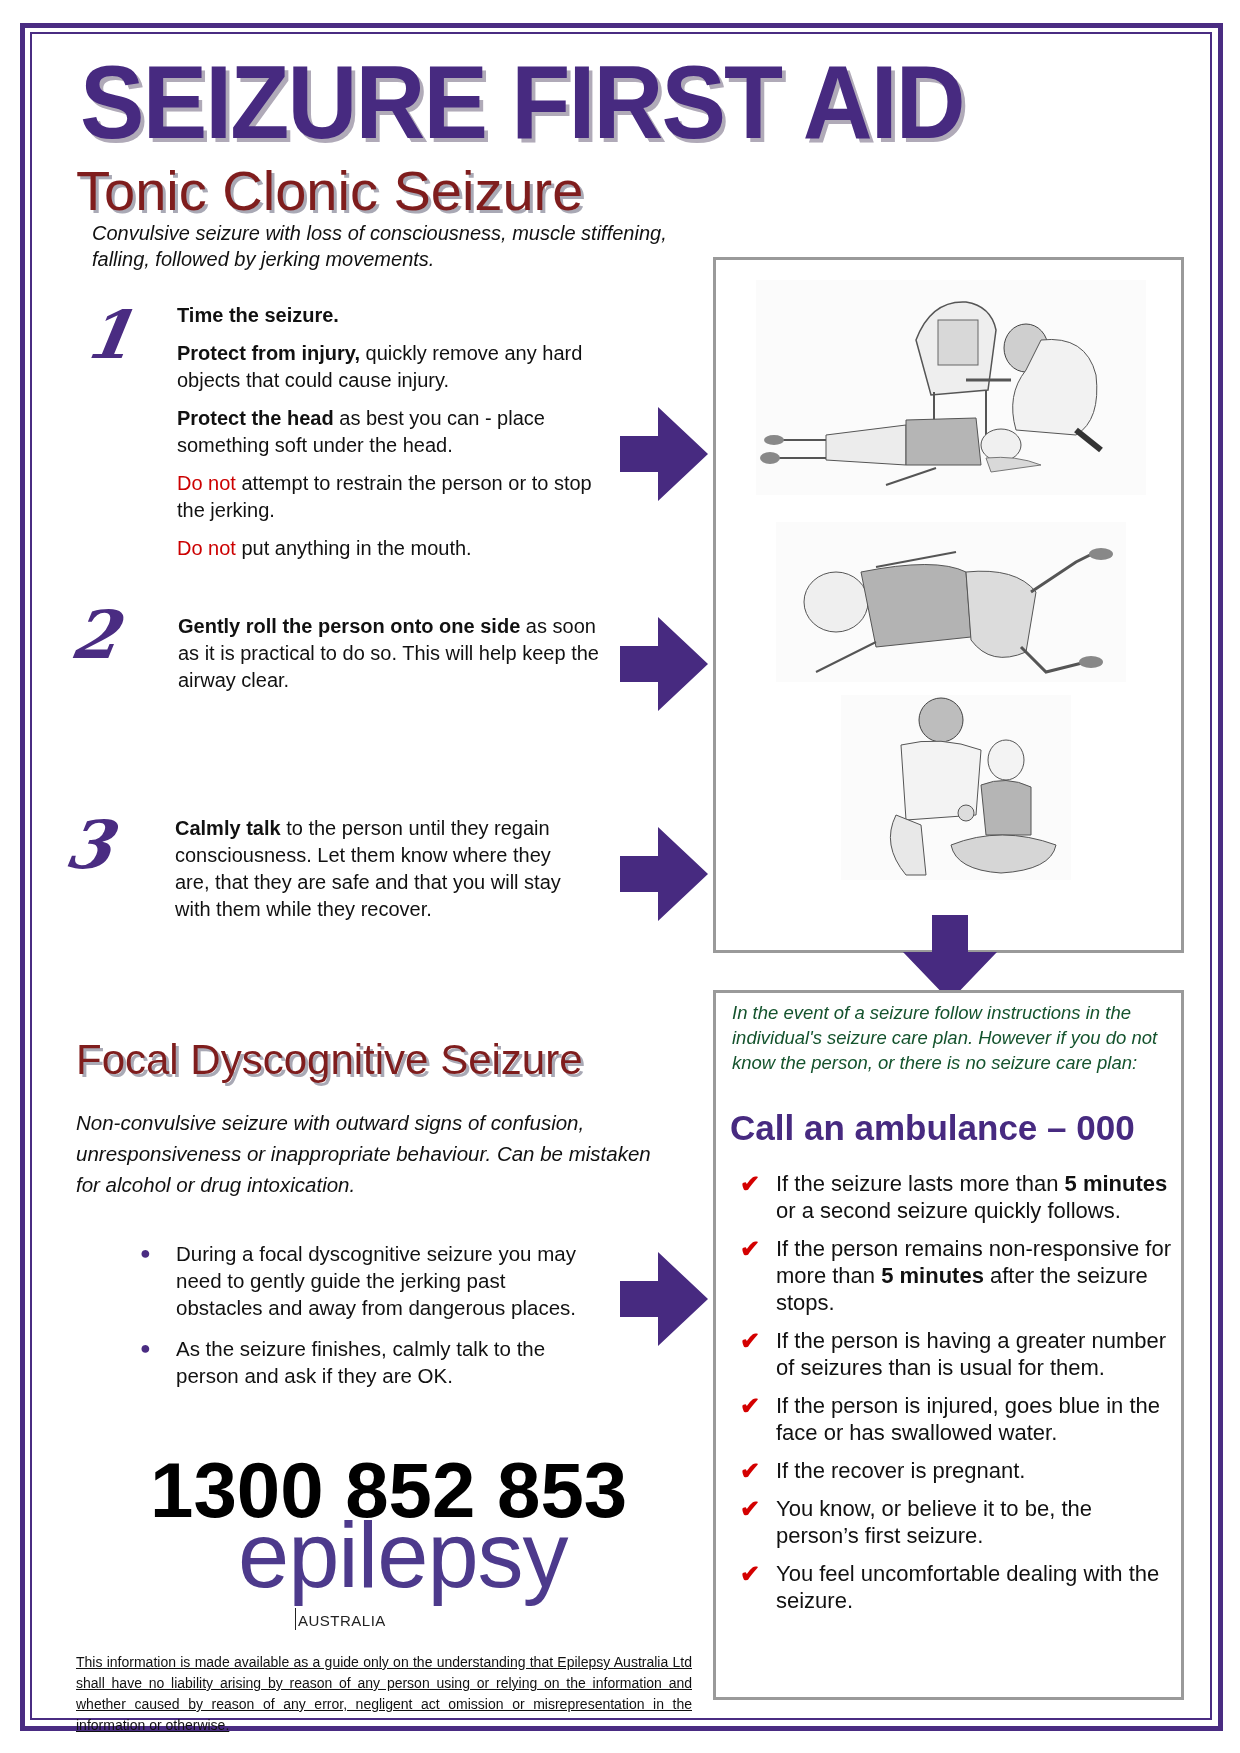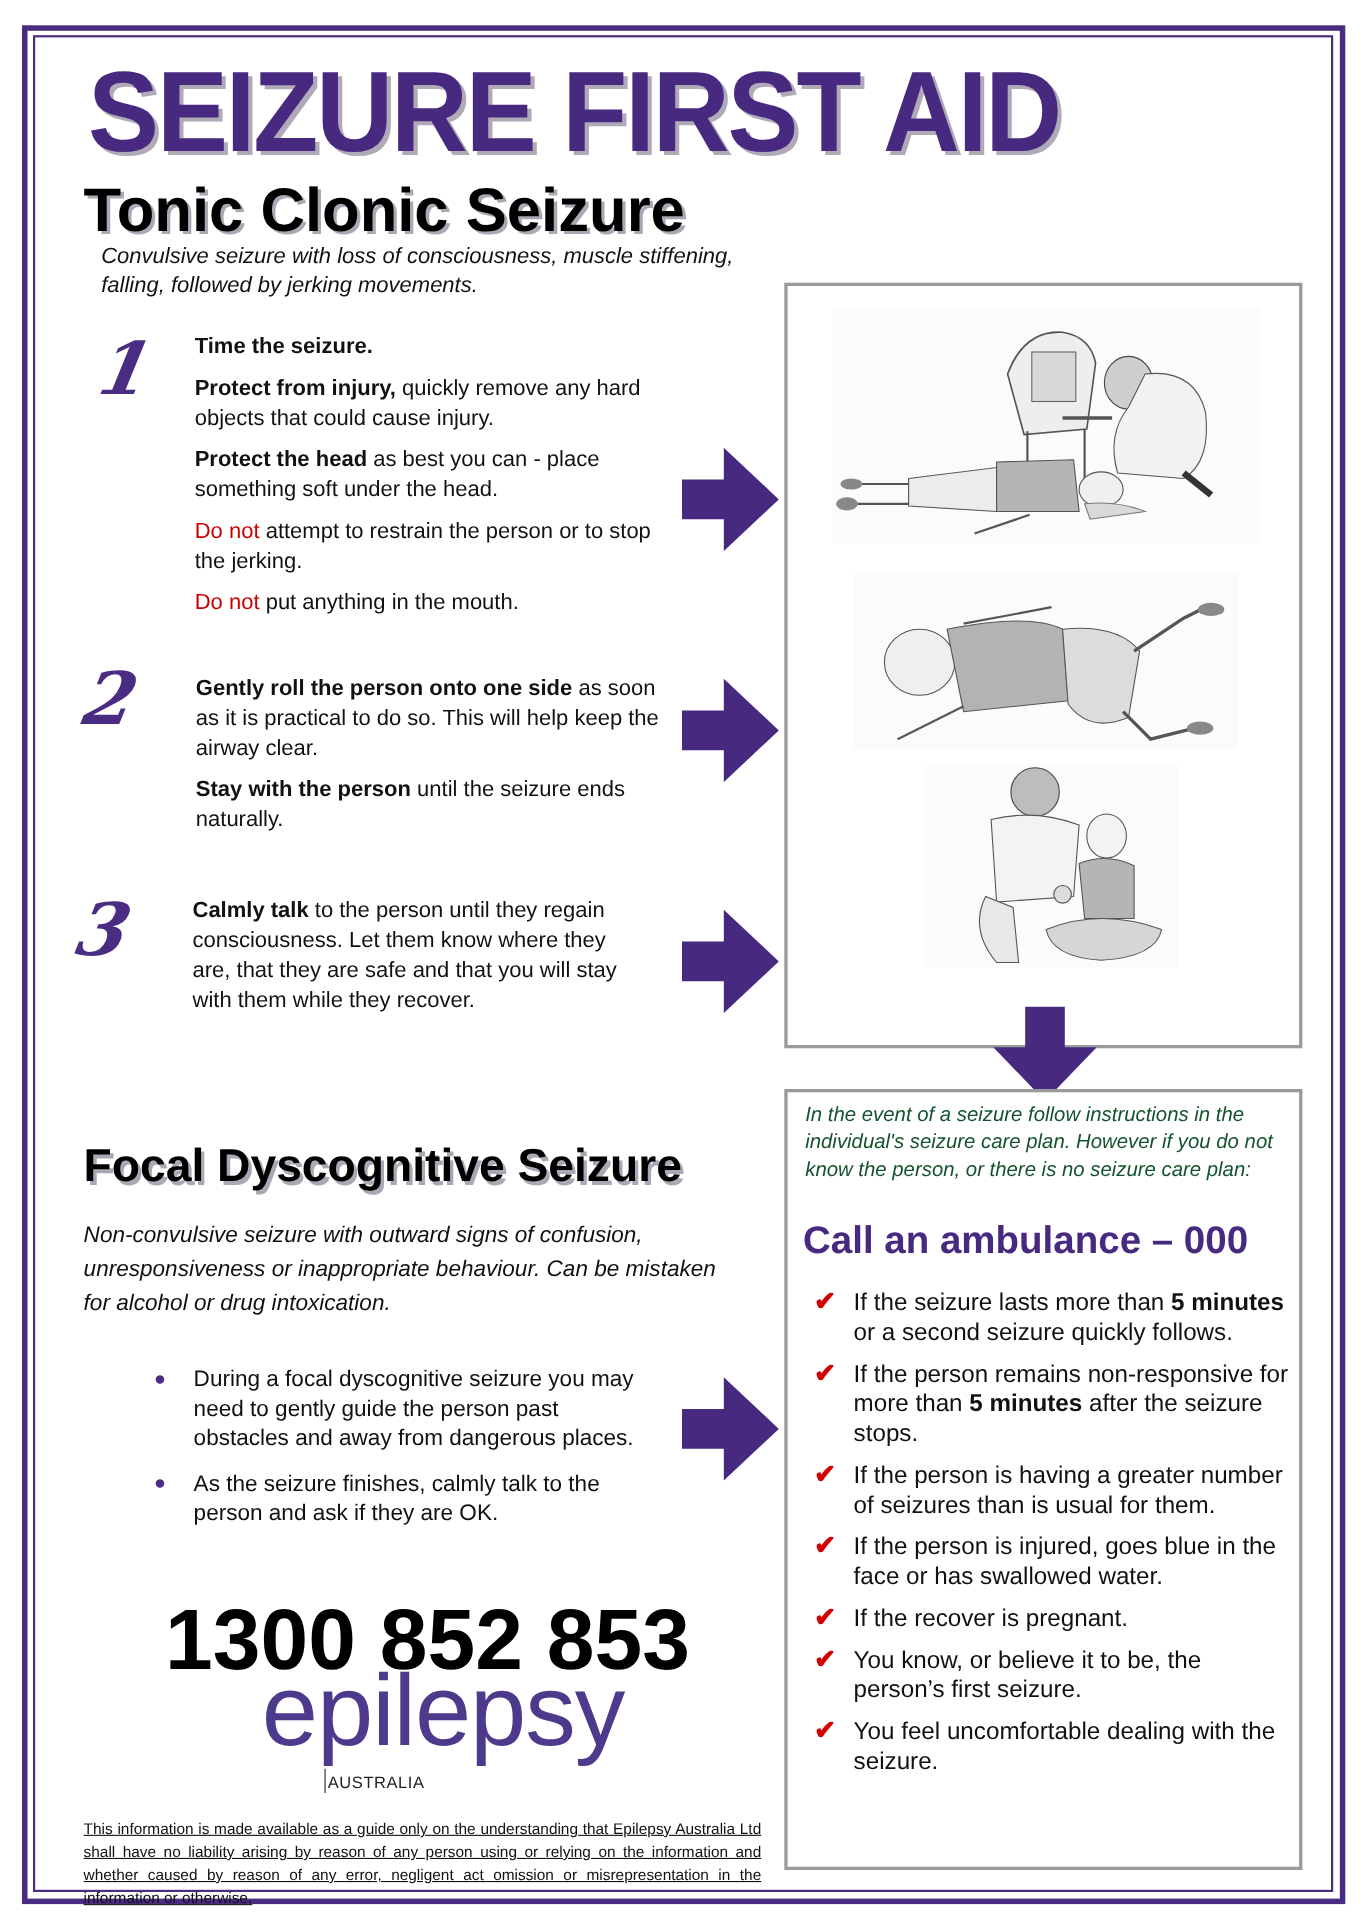--- a/index.html
+++ b/index.html
@@ -4,21 +4,21 @@
 <style>
   html, body { margin:0; padding:0; background:#ffffff; }
   body { width:1240px; height:1753px; position:relative; overflow:hidden;
          font-family:"Liberation Sans", sans-serif; color:#111; }
   .abs { position:absolute; }
   .frame-outer { left:20px; top:23px; width:1193px; height:1698px; border:5px solid #4a2c82; box-sizing:content-box; }
   .frame-inner { left:30px; top:32px; width:1178px; height:1684px; border:2px solid #4a2c82; }
   .title { left:80px; top:52px; width:1090px; height:100px; font-weight:bold; font-size:104px; line-height:100px;
            color:#472a80; letter-spacing:-2px; white-space:nowrap;
            text-shadow:4px 4px 0 #b0aab8; transform:scaleX(0.93); transform-origin:left center; }
-  .h2 { font-weight:bold; color:#000000; white-space:nowrap; text-shadow:3px 3px 0 #a9a9b5; }
+  .h2 { font-weight:normal; color:#7f1d1d; white-space:nowrap; text-shadow:3px 3px 0 #a9a9b5; }
   .h2-tonic { left:76px; top:156px; font-size:56px; line-height:70px; transform:scaleX(1.0); transform-origin:left; }
   .desc { font-style:italic; font-size:20px; line-height:26px; color:#111; }
   .desc-tonic { left:92px; top:220px; width:580px; }
   .step-num { font-family:"DejaVu Serif", serif; font-style:italic; font-weight:bold; color:#4a2c82;
               font-size:66px; line-height:70px; transform:skewX(-12deg); }
   .step-text { font-size:20px; line-height:27px; color:#111; }
   .step-text p { margin:0 0 11px 0; }
   .step-text b { font-weight:bold; }
   .red { color:#cc0000; font-weight:normal; }
   .arrow-r { width:90px; height:94px; }
@@ -57,21 +57,20 @@
   <p><b>Time the seizure.</b></p>
   <p><b>Protect from injury,</b><span> quickly remove any hard objects that could cause injury.</span></p>
   <p><b>Protect the head</b><span> as best you can - place something soft under the head.</span></p>
   <p><span class="red">Do not</span><span> attempt to restrain the person or to stop the jerking.</span></p>
   <p><span class="red">Do not</span><span> put anything in the mouth.</span></p>
 </div>
 
 <div class="abs step-num" style="left:78px; top:600px;">2</div>
 <div class="abs step-text" style="left:178px; top:613px; width:440px;">
   <p><b>Gently roll the person onto one side</b><span> as soon as it is practical to do so. This will help keep the airway clear.</span></p>
-  <p><b>Stay with the person</b><span> until the seizure ends naturally.</span></p>
 </div>
 
 <div class="abs step-num" style="left:72px; top:810px;">3</div>
 <div class="abs step-text" style="left:175px; top:815px; width:400px;">
   <p><b>Calmly talk</b><span> to the person until they regain consciousness. Let them know where they are, that they are safe and that you will stay with them while they recover.</span></p>
 </div>
 
 <svg class="abs arrow-r" style="left:620px; top:407px;" viewBox="0 0 90 94">
     <polygon points="0,29 38,29 38,0 88,47 38,94 38,65 0,65" fill="#472a80"></polygon>
   </svg>
@@ -172,21 +171,21 @@
     <span class="chk">✔</span>
     <span>You feel uncomfortable dealing with the seizure.</span>
   </div>
 </div>
 
 <div class="abs h2 h2-focal">Focal Dyscognitive Seizure</div>
 <div class="abs desc desc-focal">Non-convulsive seizure with outward signs of confusion, unresponsiveness or inappropriate behaviour. Can be mistaken for alcohol or drug intoxication.</div>
 <div class="abs bullets">
   <div class="bullet">
     <span class="dot">●</span>
-    <span>During a focal dyscognitive seizure you may need to gently guide the person past obstacles and away from dangerous places.</span>
+    <span>During a focal dyscognitive seizure you may need to gently guide the jerking past obstacles and away from dangerous places.</span>
   </div>
   <div class="bullet">
     <span class="dot">●</span>
     <span>As the seizure finishes, calmly talk to the person and ask if they are OK.</span>
   </div>
 </div>
 
 <div class="abs phone">1300 852 853</div>
 <div class="abs logo-word">epilepsy</div>
 <div class="abs logo-bar"></div>

